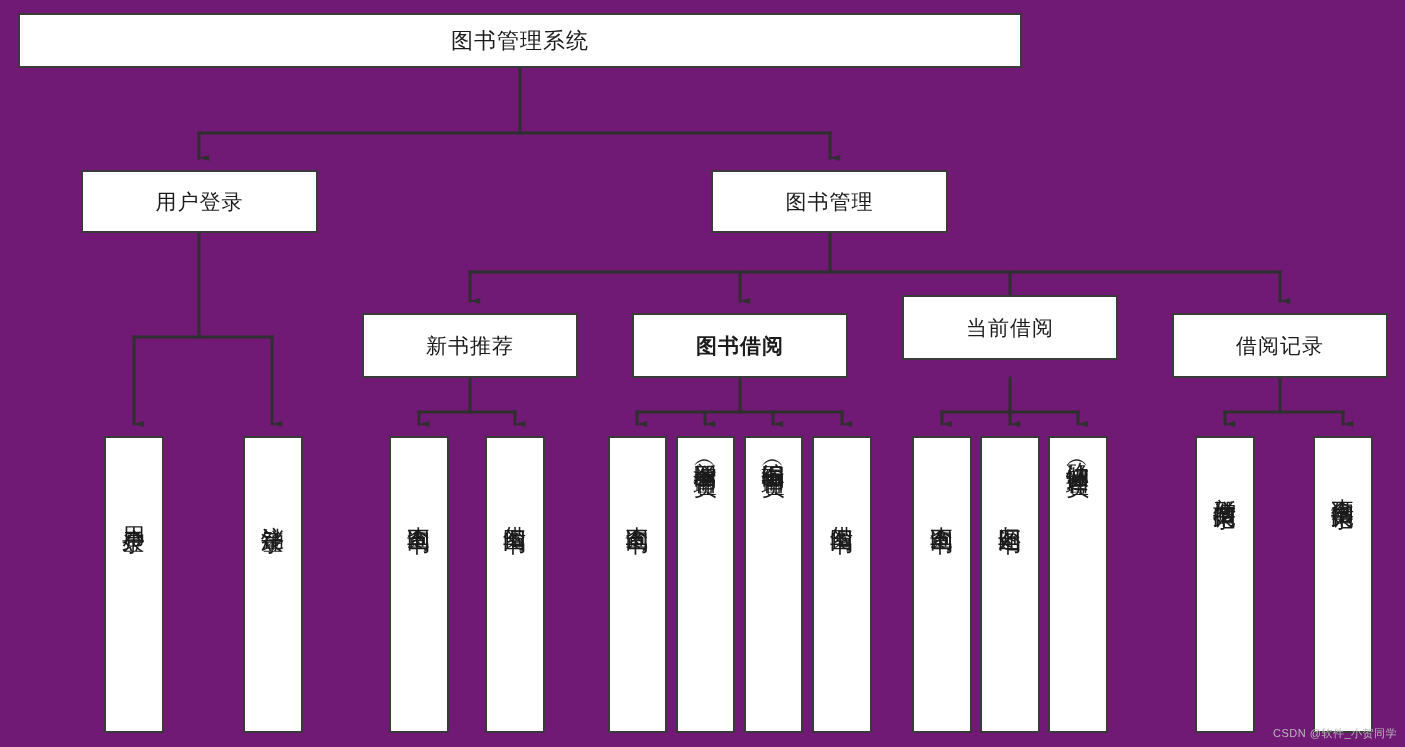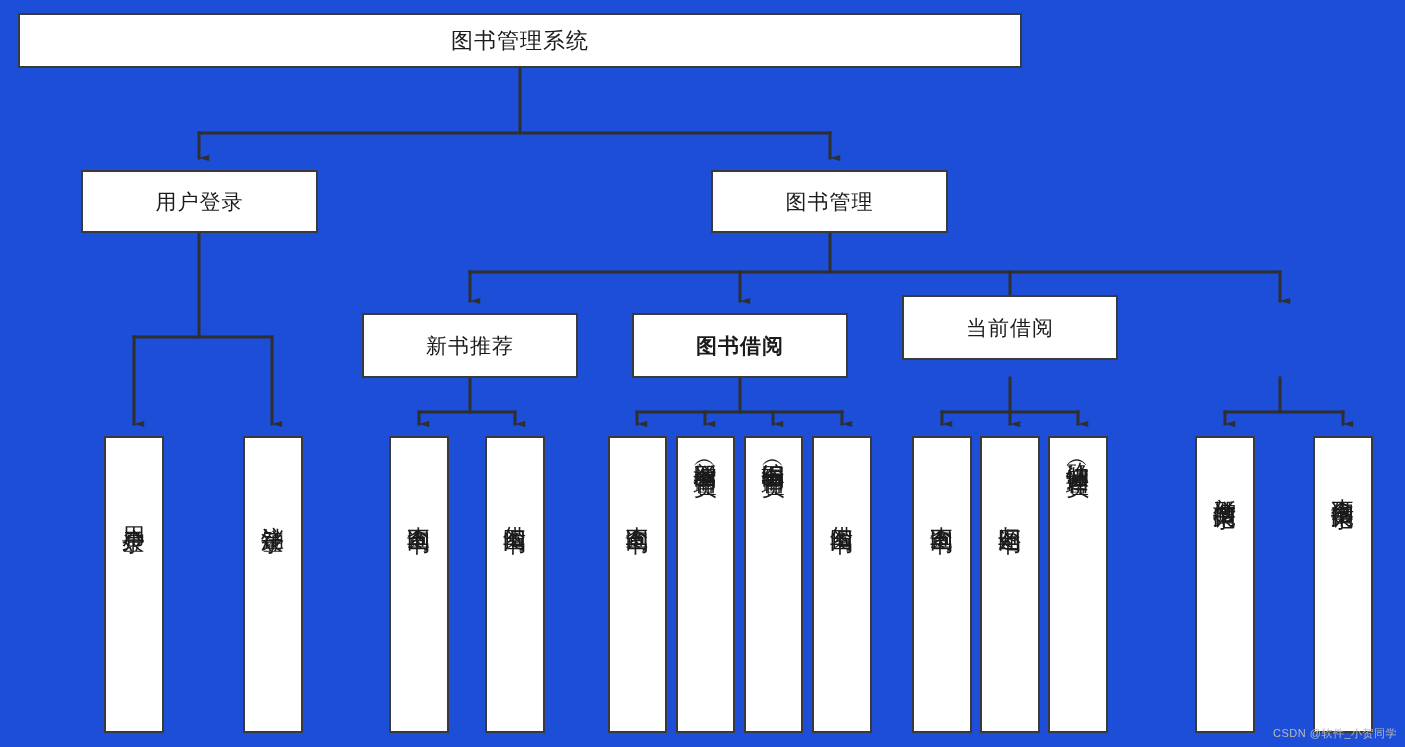--- a/index.html
+++ b/index.html
@@ -1,17 +1,17 @@
 <!DOCTYPE html>
 <html><head>
 <meta charset="utf-8">
 <style>
   html,body{margin:0;padding:0;background:#ffffff;}
   body{width:1405px;height:747px;overflow:hidden;font-family:"Liberation Sans","DejaVu Sans",sans-serif;}
-  #stage{position:relative;width:1405px;height:747px;background:#1d4ed8;}
+  #stage{position:relative;width:1405px;height:747px;background:#701a75;}
   svg#wires{position:absolute;left:0;top:0;width:1405px;height:747px;}
   .node{position:absolute;box-sizing:border-box;background:#ffffff;border:2.5px solid #3a3a3a;
         display:flex;align-items:center;justify-content:center;color:#1b1b1b;}
   .node.h{font-size:21px;letter-spacing:1px;}
   .node.v{padding-top:12px;align-items:flex-start;}
   .vtext{writing-mode:vertical-rl;text-orientation:upright;font-size:23px;line-height:1.22;
          letter-spacing:2px;white-space:pre;text-align:center;}
   .node.root{font-size:22px;}
   #watermark{position:absolute;right:8px;bottom:6px;font-size:11px;color:#b9b9b9;
              letter-spacing:.5px;white-space:nowrap;}
@@ -84,20 +84,23 @@
 
   <div class="node h" style="left:362px;top:313px;width:216px;height:65px;">
     <span>新书推荐</span>
   </div>
   <div class="node h" style="left:632px;top:313px;width:216px;height:65px;font-weight:bold;">
     <span>图书借阅</span>
   </div>
   <div class="node h" style="left:902px;top:295px;width:216px;height:65px;">
     <span>当前借阅</span>
   </div>
+  <div class="node h" style="left:1172px;top:313px;width:216px;height:65px;">
+    <span>借阅记录</span>
+  </div>
 
   <div class="node v" style="left:104px;top:436px;width:60px;height:297px;padding-top:70px;">
     <span class="vtext">用户登录</span>
   </div>
   <div class="node v" style="left:243px;top:436px;width:60px;height:297px;padding-top:70px;">
     <span class="vtext">注销登录</span>
   </div>
 
   <div class="node v" style="left:389px;top:436px;width:60px;height:297px;padding-top:70px;">
     <span class="vtext">查询图书</span>

